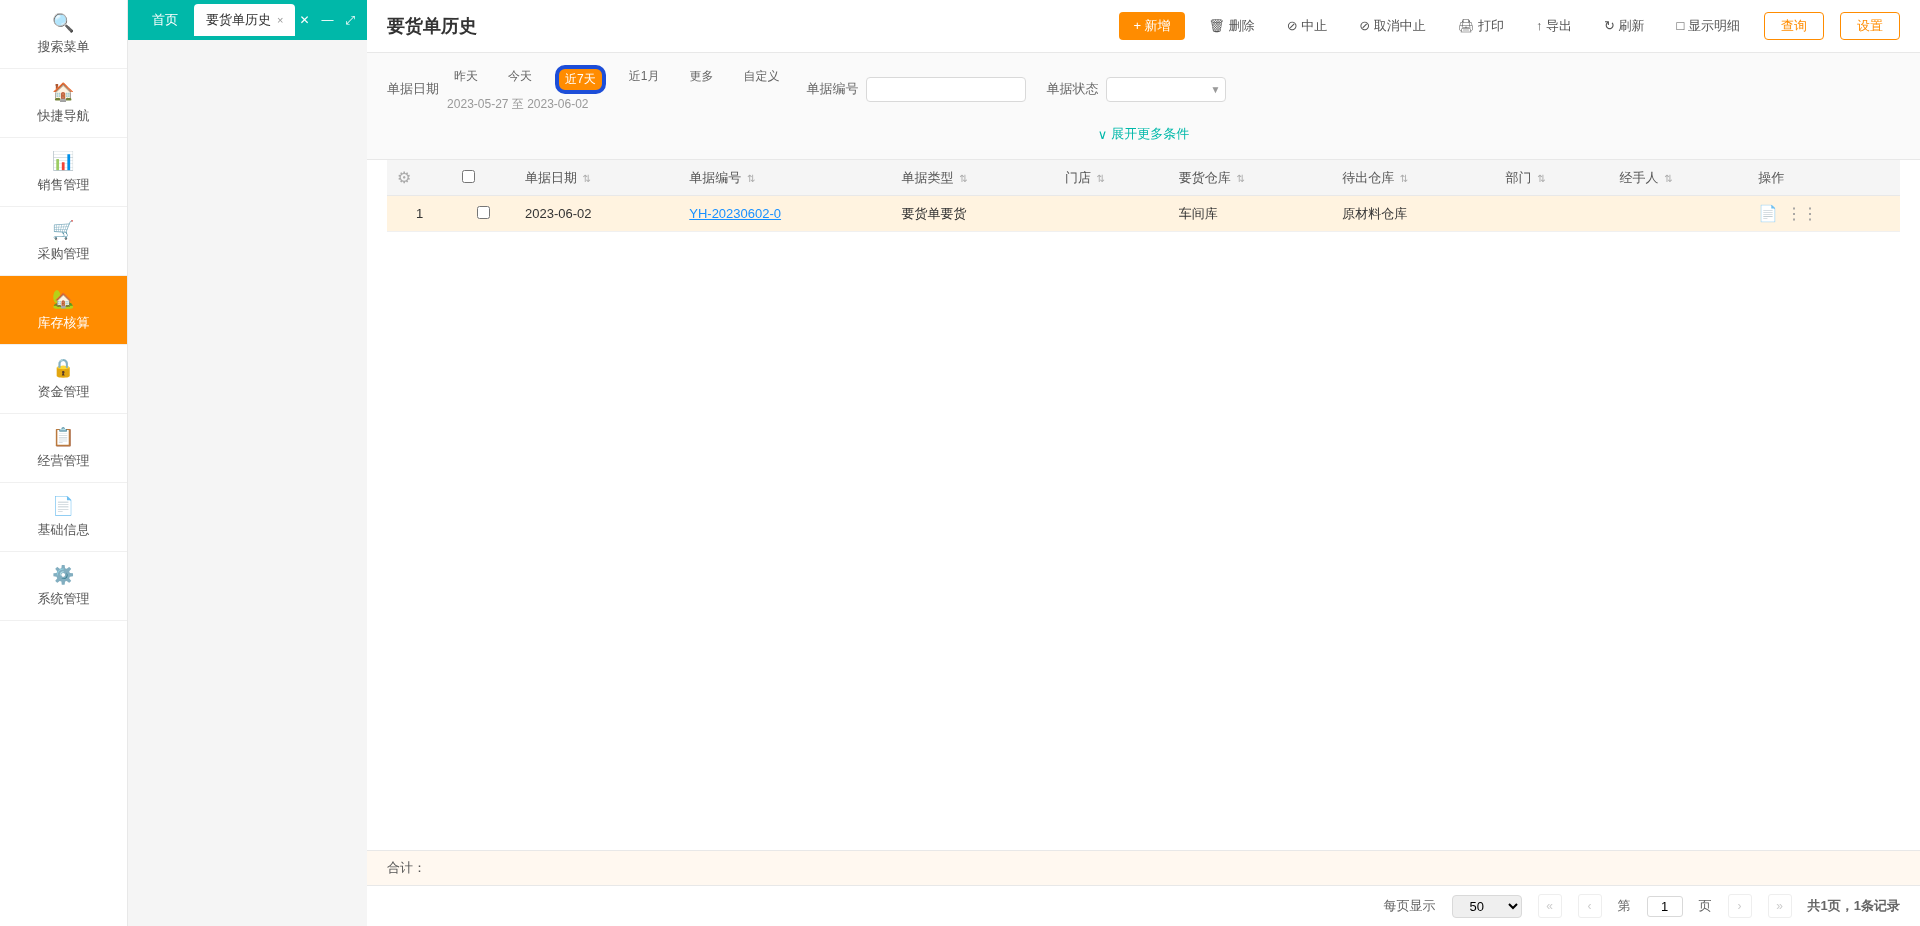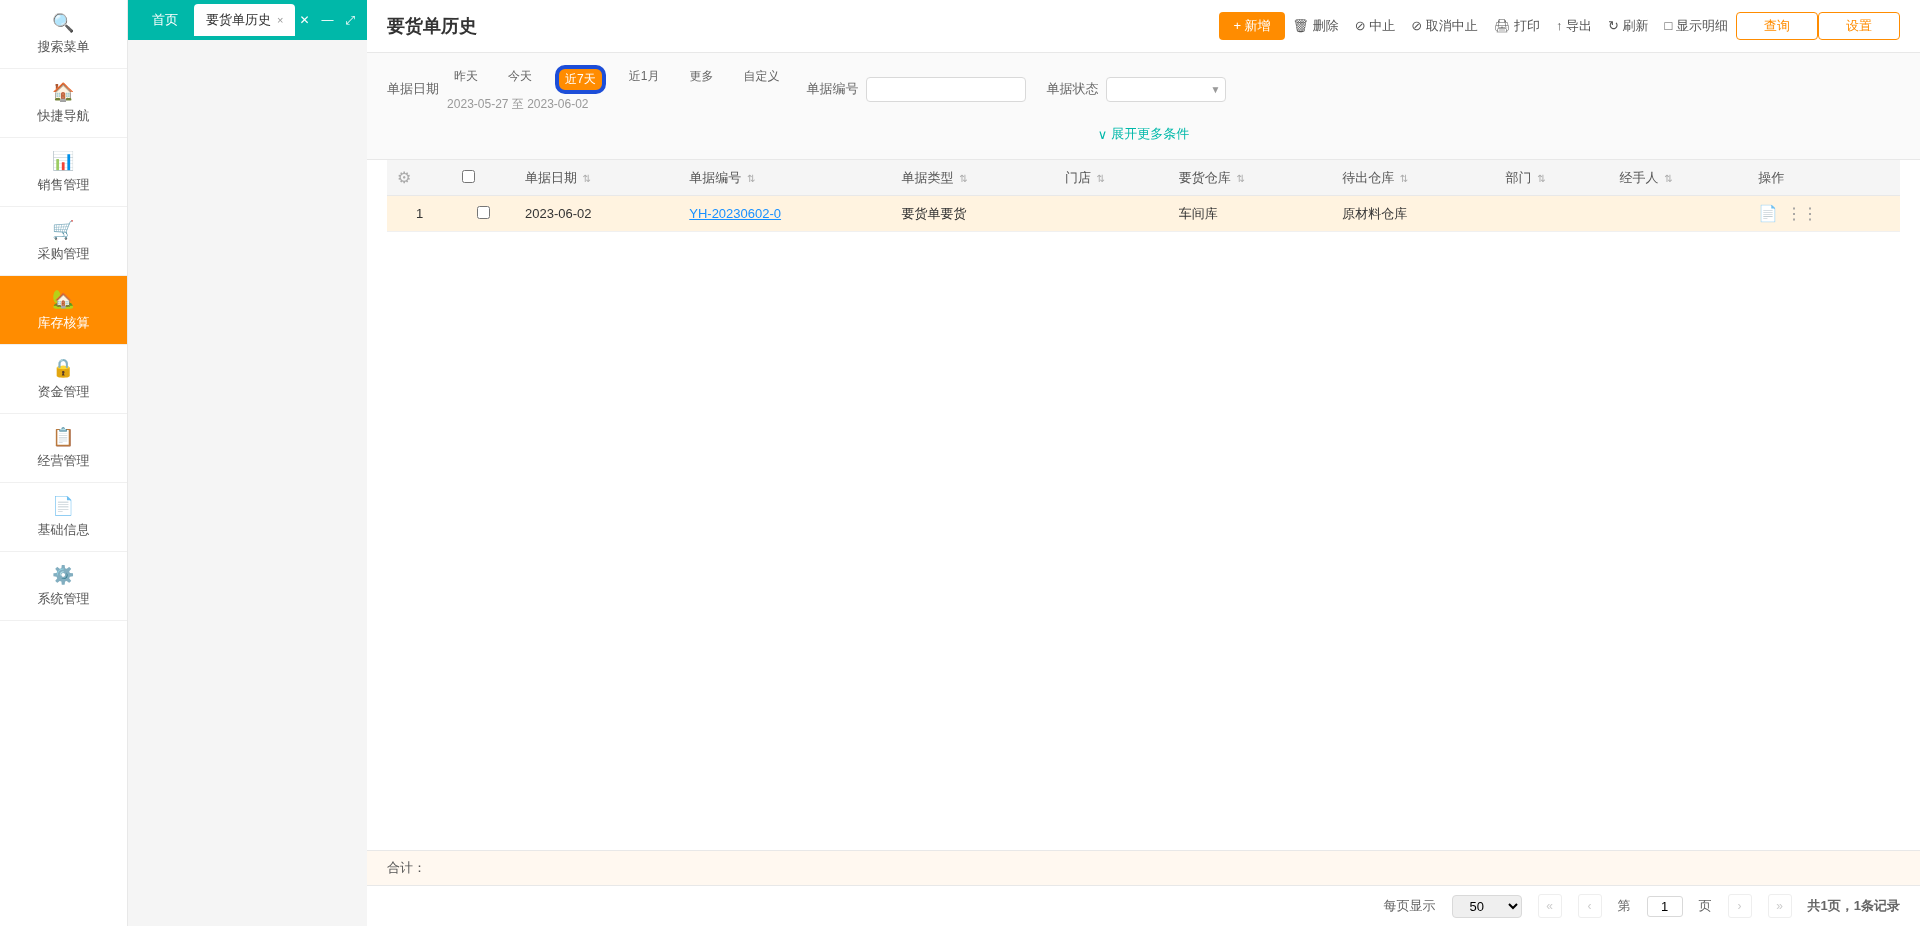--- a/index.html
+++ b/index.html
@@ -95,21 +95,21 @@
     }
     .page-title {
       font-size: 18px;
       font-weight: bold;
       color: #333;
       flex: 1;
     }
     .toolbar {
       display: flex;
       align-items: center;
-      gap: 0;
+      gap: 16px;
     }
     .toolbar-btn {
       display: flex;
       align-items: center;
       gap: 3px;
       cursor: pointer;
       color: #555;
       font-size: 13px;
       padding: 4px 8px;
       border-radius: 3px;
@@ -119,21 +119,21 @@
       color: #fff;
       border: none;
       border-radius: 4px;
       padding: 5px 14px;
     }
     .toolbar-btn.secondary {
       background: #fff;
       color: #ff8c00;
       border: 1px solid #ff8c00;
       border-radius: 4px;
-      padding: 4px 27px;
+      padding: 4px 16px;
     }
 
     
     .filter-area {
       padding: 12px 20px;
       background: #fafafa;
       border-bottom: 1px solid #e8e8e8;
       flex-shrink: 0;
     }
     .filter-row {

